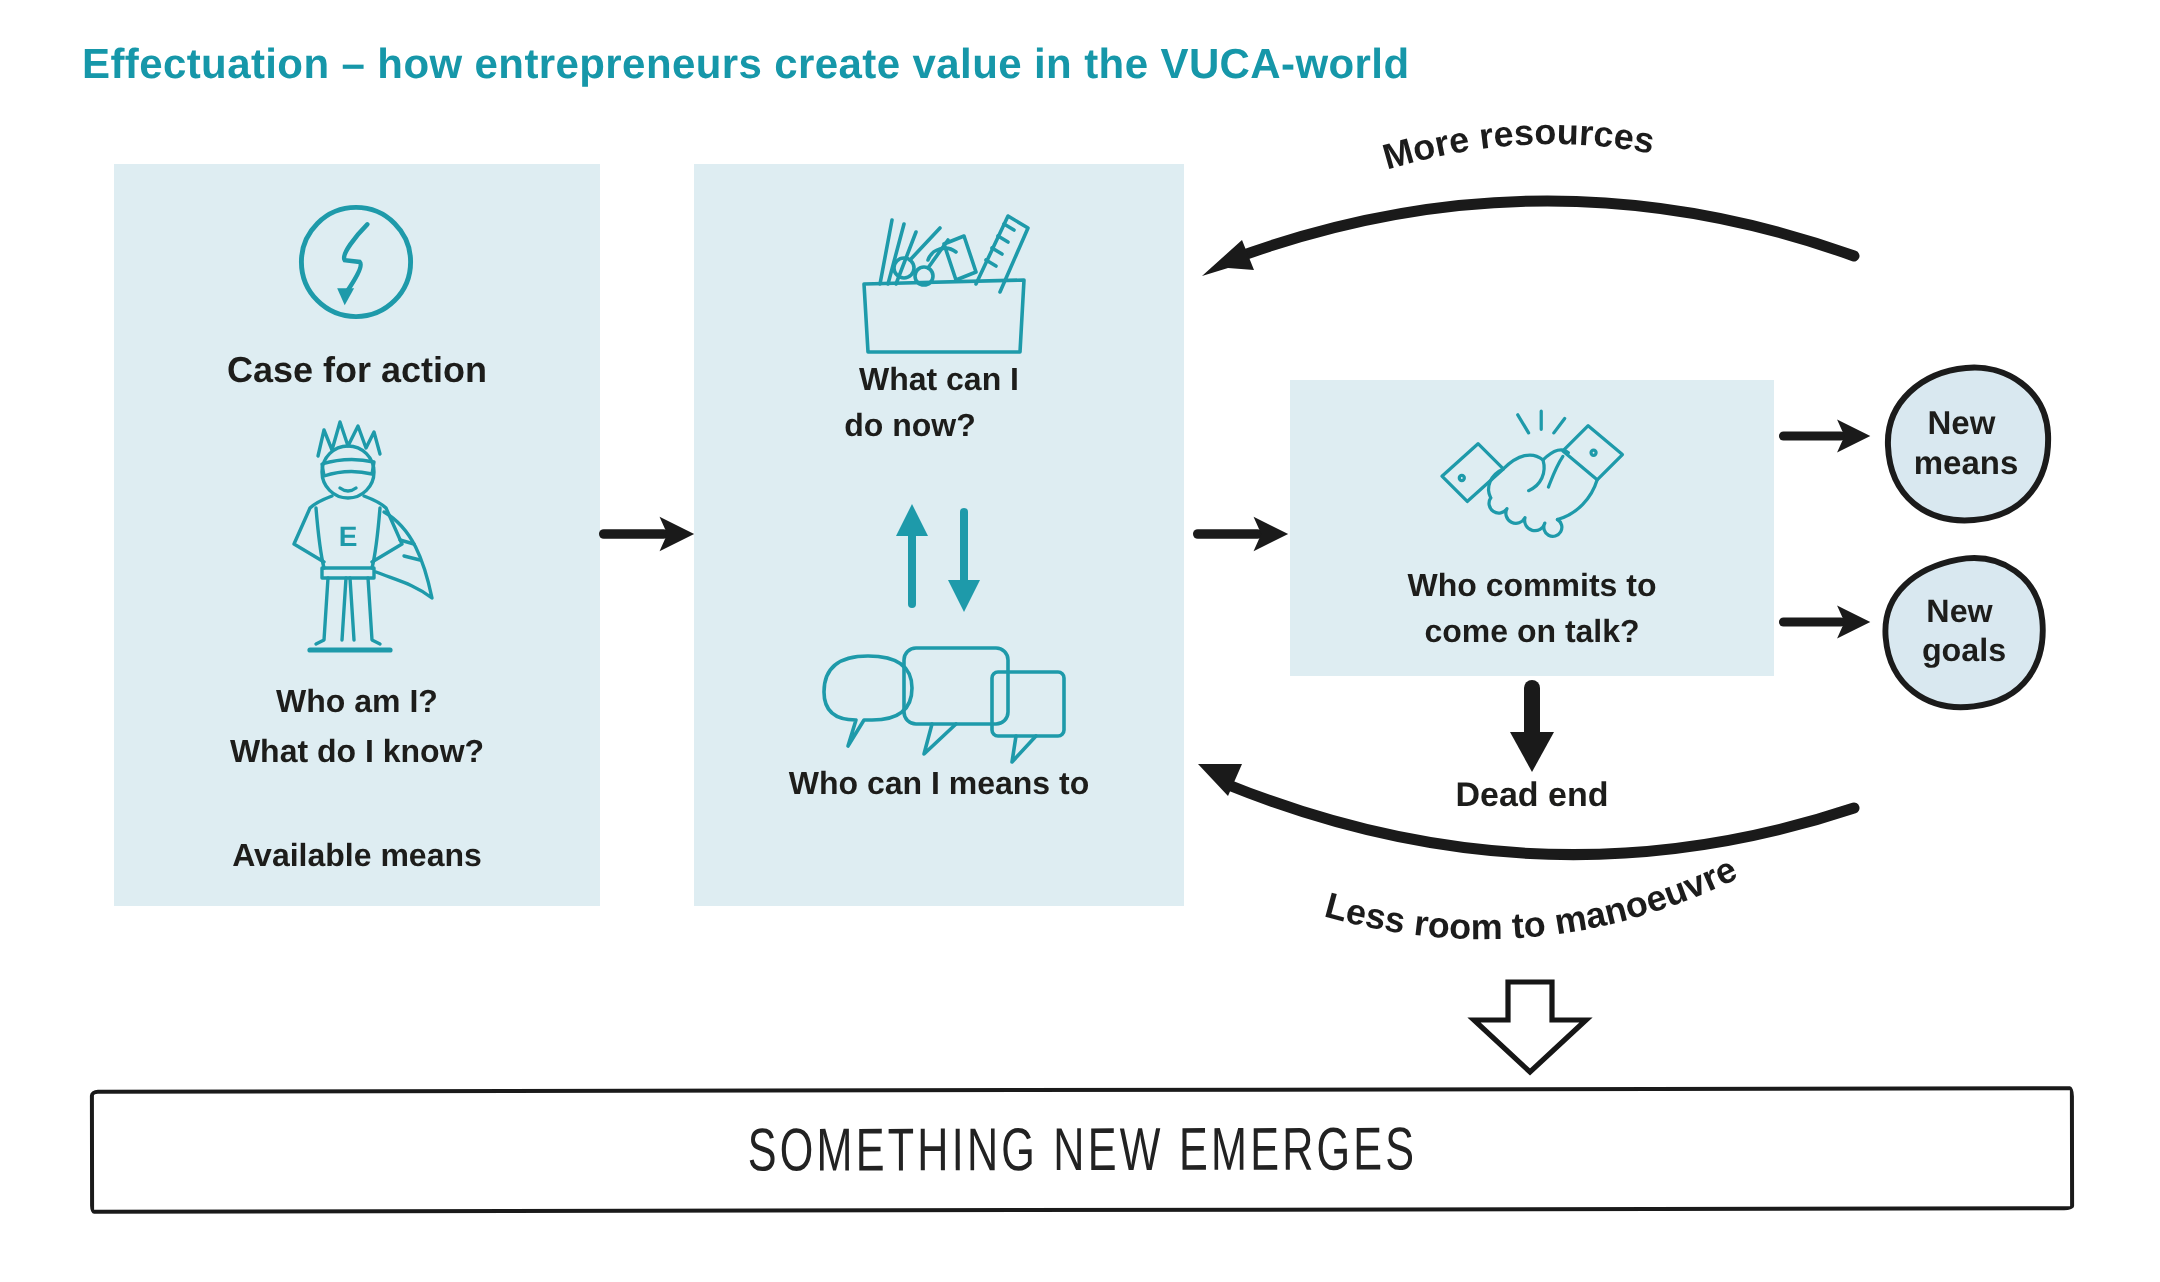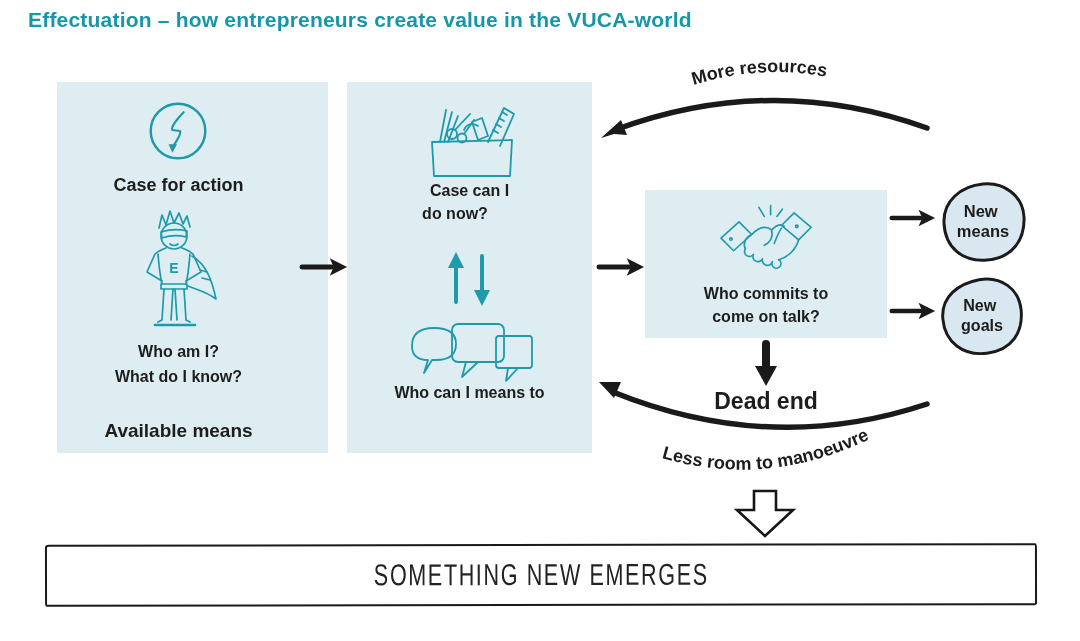--- a/index.html
+++ b/index.html
@@ -1,33 +1,33 @@
 <!DOCTYPE html>
 <html><head>
 <meta charset="utf-8">
 <style>
   html,body{margin:0;padding:0;background:#fff;}
   .canvas{
     position:relative;width:1080px;height:641px;background:#ffffff;overflow:hidden;
     font-family:"Liberation Sans", sans-serif;color:#1d1d1b;
   }
   .title{
-    position:absolute;left:28px;top:8px;margin:0;
+    position:absolute;left:28px;top:8px;margin:13px;
     font-size:21px;font-weight:700;color:#1697A9;letter-spacing:.2px;
   }
   .panel{position:absolute;background:#DEEDF2;}
-  .panel-means{left:57px;top:82px;width:243px;height:371px;padding-left:28px;}
+  .panel-means{left:57px;top:82px;width:243px;height:371px;}
   .panel-actions{left:347px;top:82px;width:245px;height:371px;}
   .panel-commit{left:645px;top:190px;width:242px;height:148px;}
   .icon{position:absolute;}
   .txt{position:absolute;text-align:center;font-weight:600;color:#1d1d1b;}
   .heading{font-size:18px;}
   .qline{font-size:16px;}
-  .footer-line{font-size:19px;}
-  .deadend{position:absolute;left:690px;top:388px;width:152px;text-align:center;font-size:23px;font-weight:600;}
+  .footer-line{font-size:16px;}
+  .deadend{position:absolute;left:690px;top:388px;width:152px;text-align:center;font-size:17px;font-weight:600;}
   .banner{
     position:absolute;left:45px;top:544px;width:988px;height:58px;background:#fff;
     border:2.5px solid #1a1a1a;border-radius:4px 2px 5px 2px/3px 5px 2px 4px;
     transform:rotate(-.1deg);display:flex;align-items:center;justify-content:center;
   }
   .banner span{
     display:inline-block;font-size:27px;letter-spacing:2px;color:#222;
     transform:scale(.8,1.12);font-weight:400;
   }
   svg{overflow:visible;}
@@ -83,21 +83,21 @@
         <circle cx="38" cy="38" r="5"></circle>
         <circle cx="48" cy="42" r="4.5"></circle>
         <path d="M41,34 L56,18 M50,38 L60,24"></path>
         <path d="M50,34 A 9 9 0 0 1 64,30"></path>
         <path d="M58,26 L68,22 L74,40 L64,44 Z"></path>
         <path d="M74,46 L90,12 L100,18 L86,50"></path>
         <path d="M82,28 L87,31 M85,22 L90,25 M88,16 L93,19 M79,34 L84,37"></path>
         <path d="M18,46 L98,44 L96,80 L20,80 Z"></path>
       </g>
     </svg>
-    <div class="txt qline" style="left:0;top:100px;width:245px">Case can I</div>
+    <div class="txt qline" style="left:0;top:100px;width:245px">What can I</div>
     <div class="txt qline" style="left:0;top:123px;width:216px">do now?</div>
     <svg class="icon" style="left:91px;top:168px" width="64" height="58" viewBox="0 0 64 58">
       <path d="M18,52 L18,16" stroke="#1E9AAA" stroke-width="4" stroke-linecap="round" fill="none"></path>
       <polygon points="10,18 26,18 18,2" fill="#1E9AAA"></polygon>
       <path d="M44,6 L44,42" stroke="#1E9AAA" stroke-width="4" stroke-linecap="round" fill="none"></path>
       <polygon points="36,40 52,40 44,56" fill="#1E9AAA"></polygon>
     </svg>
     <svg class="icon" style="left:57px;top:234px" width="132" height="72" viewBox="0 0 132 72">
       <g fill="none" stroke="#1E9AAA" stroke-width="1.8" stroke-linecap="round" stroke-linejoin="round">
         <path d="M8,30 Q8,12 30,12 Q52,12 52,28 Q52,44 32,44 L28,44 L20,57 L24,44 Q8,44 8,30 Z"></path>

